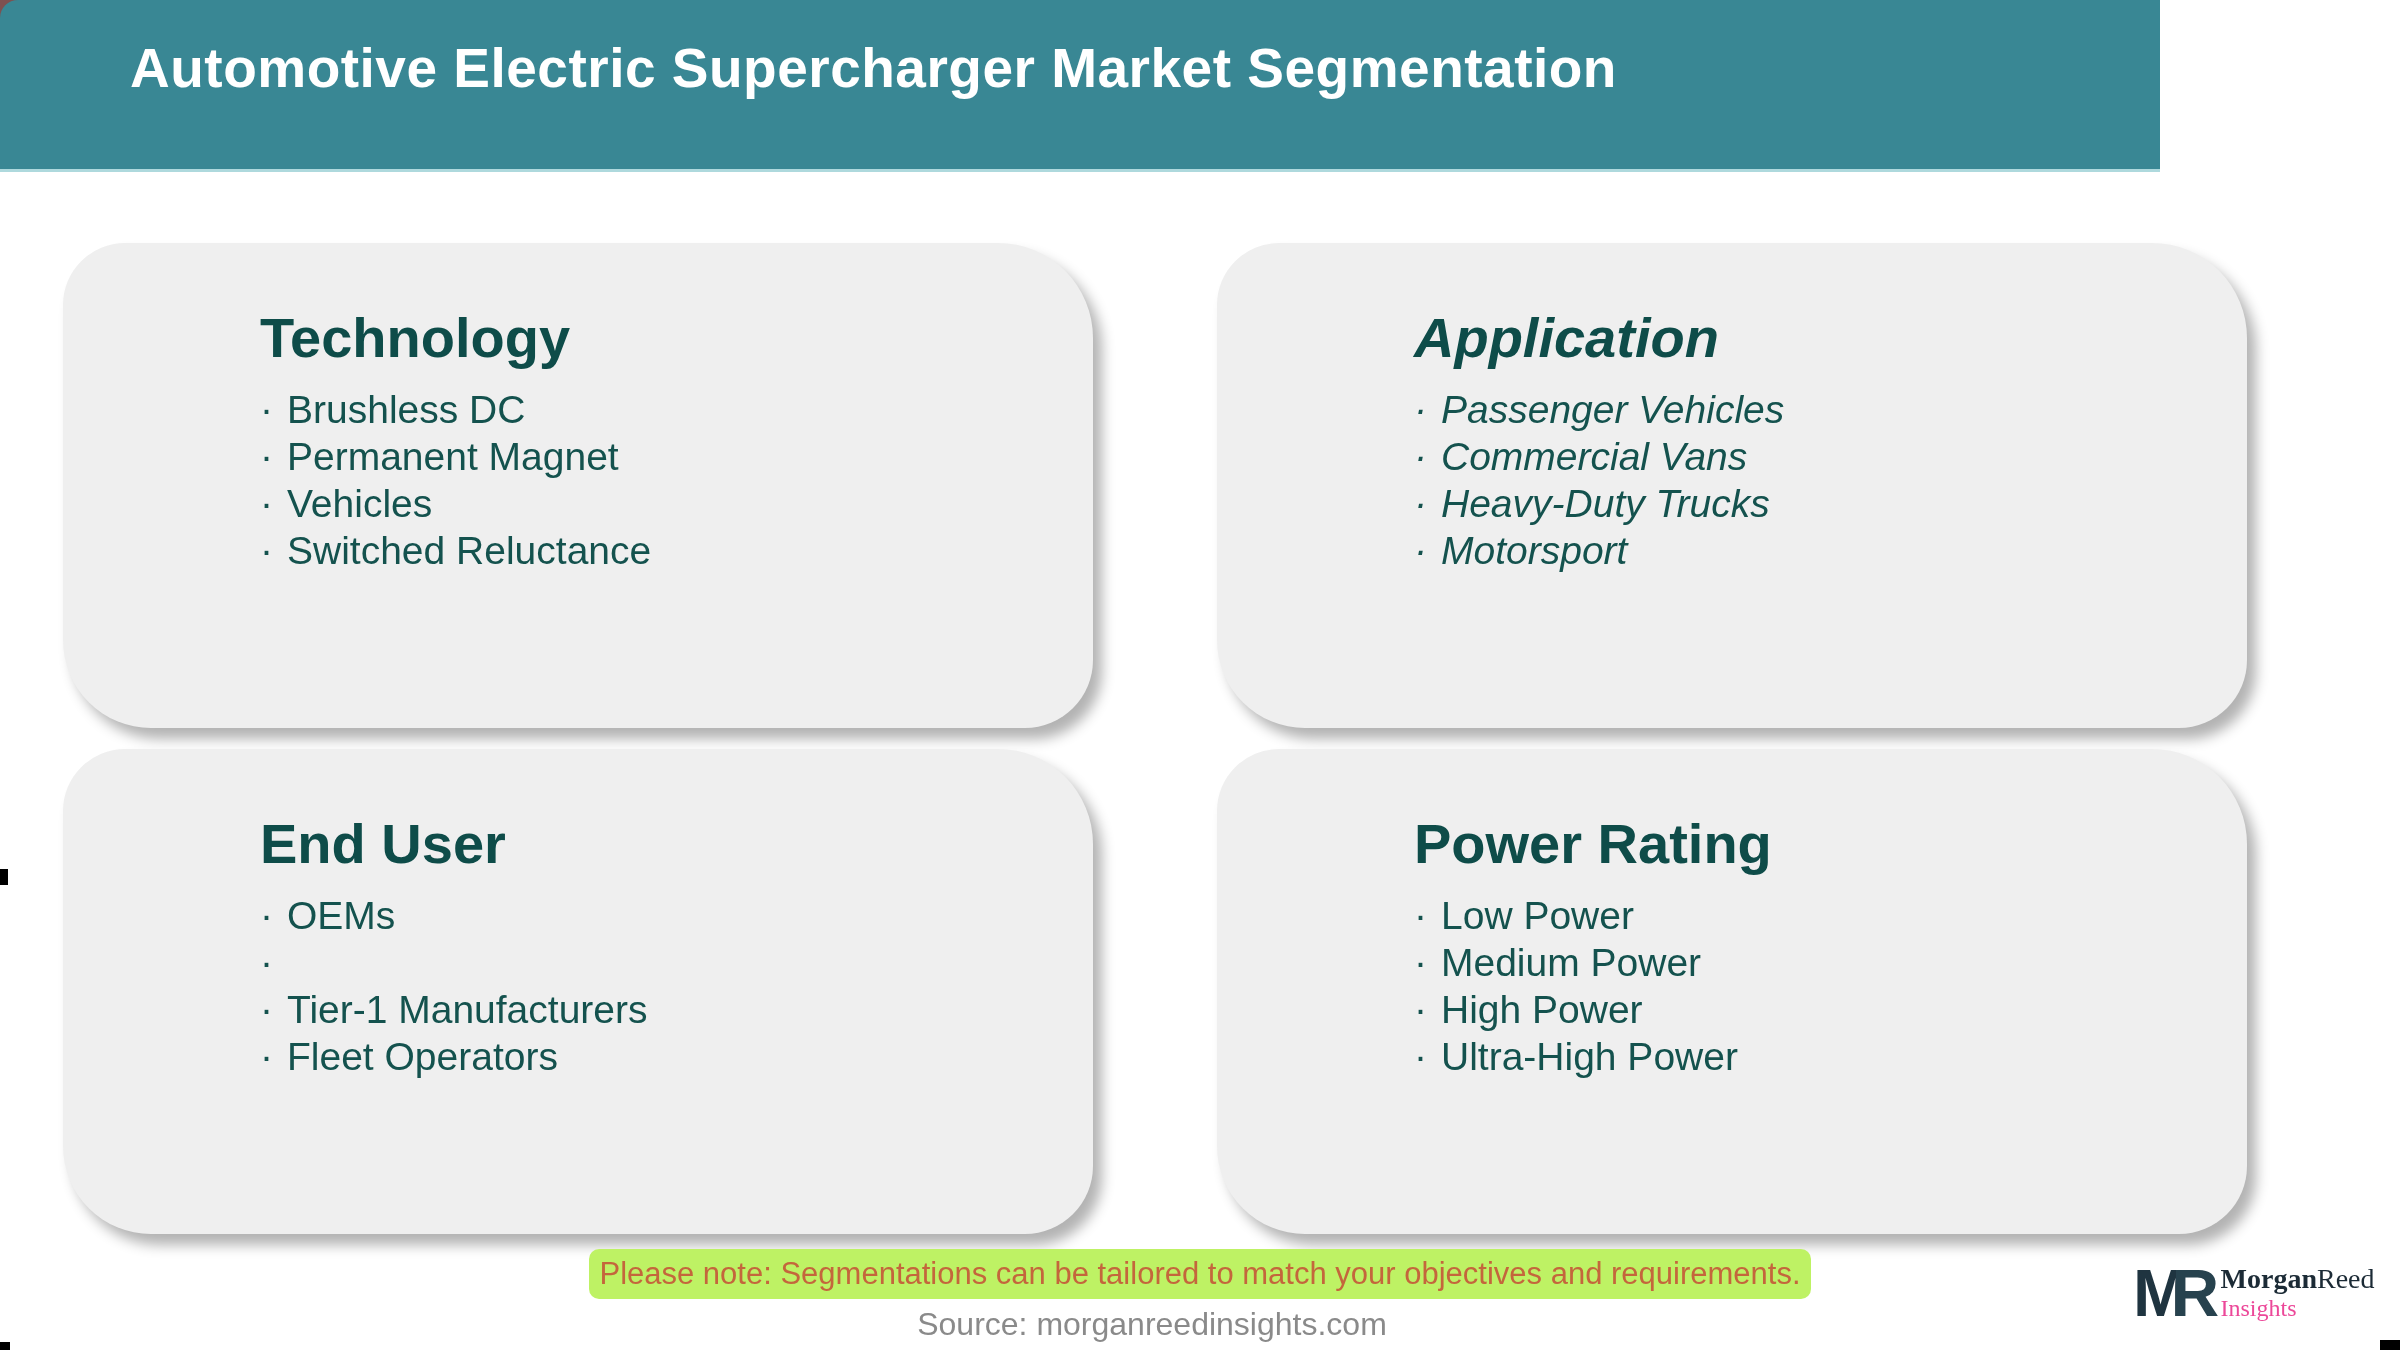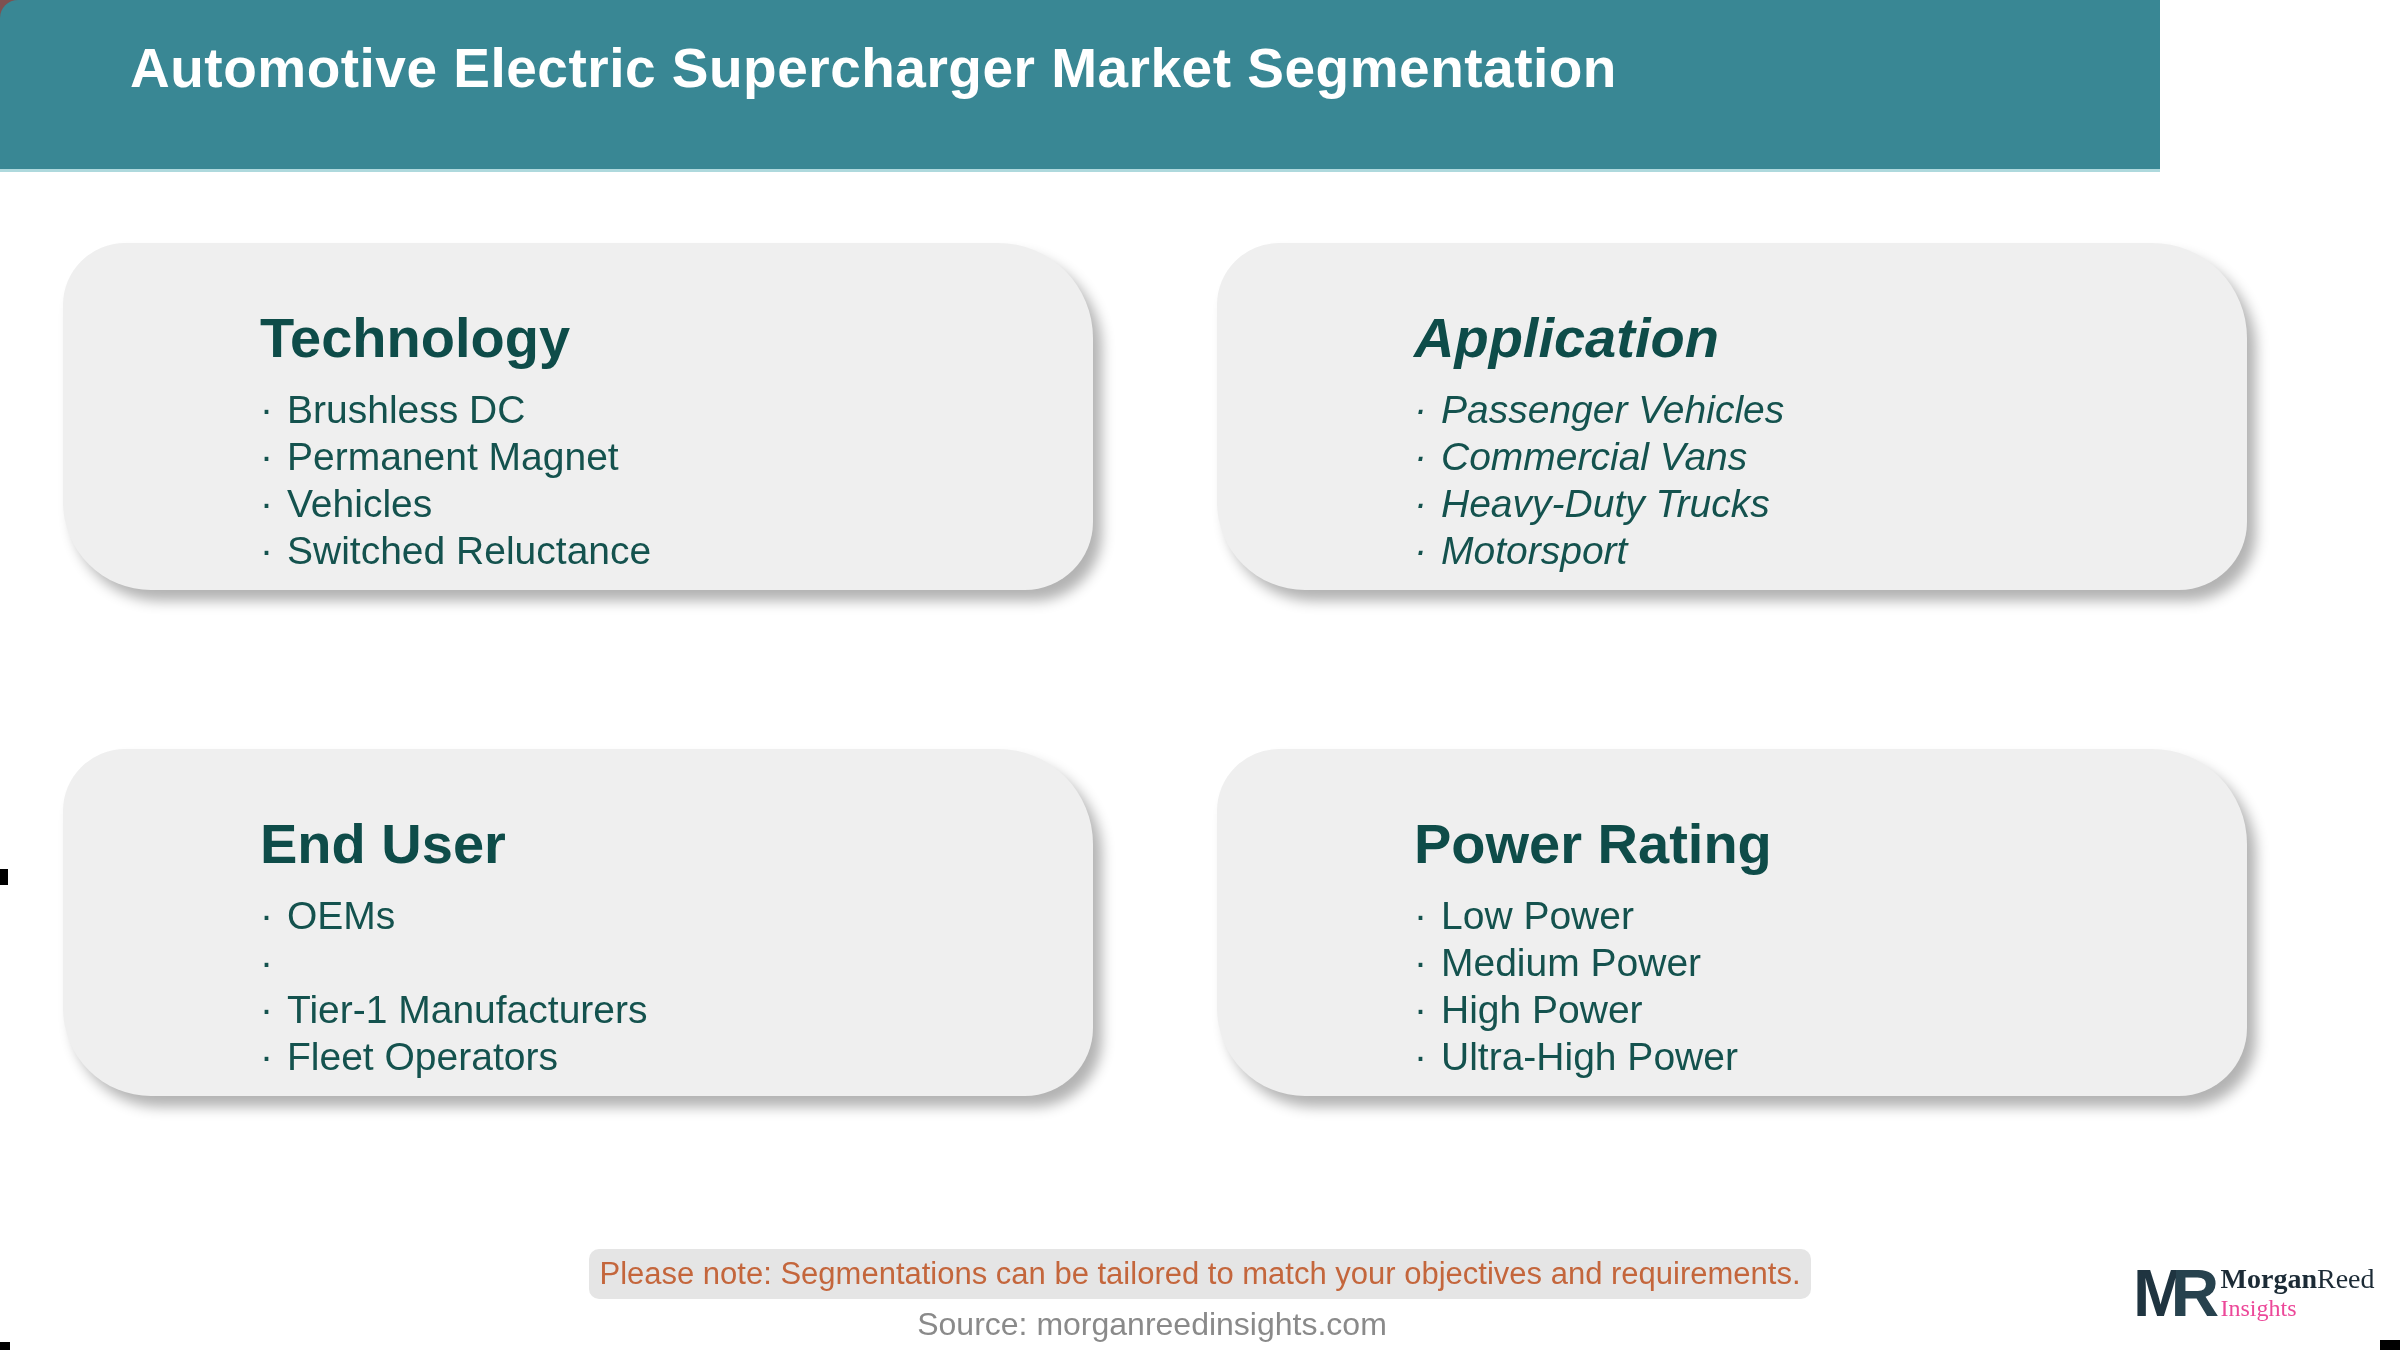--- a/index.html
+++ b/index.html
@@ -24,21 +24,21 @@
     border-top-left-radius:18px;
     z-index:1;
   }
   .page-title {
     position:absolute; left:130px; top:36px;
     font-size:55px; font-weight:bold; color:#ffffff;
     letter-spacing:0.5px; white-space:nowrap;
   }
 
   .card {
-    position:absolute; width:1030px; height:347px;
+    position:absolute; width:1030px; height:485px;
     background:#efefef;
     border-radius:62px 95px 68px 88px;
     box-shadow:9px 11px 13px rgba(0,0,0,0.30);
     z-index:1;
   }
   #card-0 { left:63px;   top:243px; }
   #card-1 { left:1217px; top:243px;font-style:italic; }
   #card-2 { left:63px;   top:749px; }
   #card-3 { left:1217px; top:749px; }
 
@@ -49,21 +49,21 @@
   .card-list { margin-left:197px; }
   .list-item {
     display:flex; align-items:baseline;
     font-size:39px; color:#14524e; line-height:47px;
     white-space:nowrap;
   }
   .dot { margin-right:14px; }
 
   .note-bar {
     position:absolute; left:589px; top:1249px; width:1222px; height:50px;
-    background:#e5e5e5; border-radius:10px;
+    background:#bef264; border-radius:10px;
     display:flex; align-items:center; justify-content:center;
     z-index:1;
   }
   .note-text { font-size:31px; color:#c4663c; white-space:nowrap; }
 
   .source-line {
     position:absolute; left:0; top:1306px; width:2304px;
     text-align:center; font-size:32px; color:#8a8a8a;
     z-index:1;
   }

